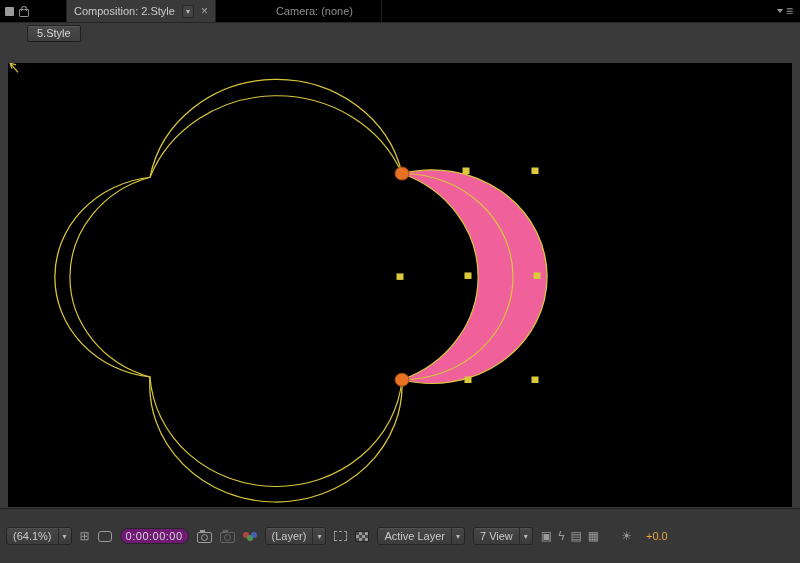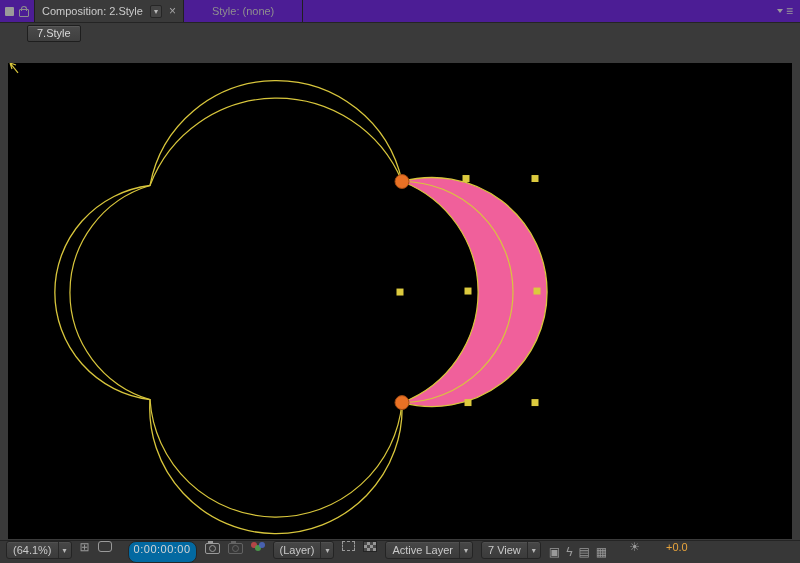--- a/index.html
+++ b/index.html
@@ -3,21 +3,21 @@
 <meta charset="utf-8">
 <style>
   html,body{margin:0;padding:0;background:#222;}
   .panel{
     width:800px;height:563px;position:relative;overflow:hidden;
     background:#3a3a3a;display:flex;flex-direction:column;
     font-family:"Liberation Sans",sans-serif;font-size:11px;
     -webkit-font-smoothing:antialiased;
   }
   
-  .tabbar{height:22px;background:#4c1d95;display:flex;align-items:stretch;flex:0 0 22px;border-bottom:1px solid #242424;}
+  .tabbar{height:22px;background:#000000;display:flex;align-items:stretch;flex:0 0 22px;border-bottom:1px solid #242424;gap:32px;}
   .tab-icons{display:flex;align-items:center;gap:5px;padding:0 5px;}
   .grip{width:9px;height:9px;background:#9a9a9a;border-radius:1px;}
   .lock{width:8px;height:6px;border:1px solid #8d8d8d;border-radius:1px;position:relative;margin-top:3px;}
   .lock::before{content:'';position:absolute;top:-4px;left:1px;width:4px;height:4px;border:1px solid #8d8d8d;border-bottom:none;border-radius:3px 3px 0 0;}
   .tab{display:flex;align-items:center;padding:0 7px;color:#8f8f8f;white-space:nowrap;border-right:1px solid #202020;}
   .tab.active{background:#3a3a3a;color:#cbcbcb;border-left:1px solid #202020;}
   .tab-arrow{display:inline-block;margin-left:7px;padding:0 3px;background:#444;border:1px solid #262626;border-radius:2px;font-size:8px;line-height:11px;color:#b8b8b8;}
   .tab-close{margin-left:7px;color:#a5a5a5;font-size:12px;line-height:1;}
   .panel-menu{margin-left:auto;display:flex;align-items:center;gap:3px;padding:0 7px;color:#9a9a9a;}
   .pm-tri{width:0;height:0;border-left:3px solid transparent;border-right:3px solid transparent;border-top:4px solid #9a9a9a;}
@@ -25,68 +25,68 @@
   
   .pasteboard{flex:1;position:relative;background:#3a3a3a;}
   .chip{
     position:absolute;top:2px;left:27px;padding:1px 9px 2px;
     background:linear-gradient(#4b4b4b,#3f3f3f);border:1px solid #1e1e1e;border-radius:2px;
     color:#d8d8d8;box-shadow:inset 0 1px 0 rgba(255,255,255,.08);
   }
   .viewport{position:absolute;left:8px;right:8px;top:40px;bottom:1px;background:#000;}
   .viewport svg{width:100%;height:100%;display:block;}
   
-  .toolbar{height:22px;flex:0 0 22px;background:#373737;border-top:1px solid #242424;display:flex;padding:0 6px;gap:8px;color:#c9c9c9;}
+  .toolbar{height:22px;flex:0 0 22px;background:#373737;border-top:1px solid #242424;display:flex;align-items:center;padding:16px 6px;gap:8px;color:#c9c9c9;}
   .dd{display:flex;align-items:center;height:16px;background:linear-gradient(#474747,#3b3b3b);border:1px solid #242424;border-radius:3px;box-shadow:inset 0 1px 0 rgba(255,255,255,.06);}
   .dd .lbl{padding:0 6px;}
   .dd .arw{width:12px;align-self:stretch;display:flex;align-items:center;justify-content:center;border-left:1px solid #292929;font-size:8px;color:#b8b8b8;}
   .ticon{color:#9a9a9a;font-size:12px;line-height:1;}
-  .timecode{letter-spacing:.5px;color:#d4d4d4;padding:1px 5px;background:#0369a1;border:1px solid #262626;border-radius:8px;margin-left:8px;}
+  .timecode{letter-spacing:.5px;color:#d4d4d4;padding:1px 5px;background:#701a75;border:1px solid #262626;border-radius:8px;}
   .cam{width:13px;height:9px;border:1px solid #9a9a9a;border-radius:2px;position:relative;margin-top:2px;}
   .cam::before{content:'';position:absolute;left:3px;top:1px;width:5px;height:5px;border:1px solid #9a9a9a;border-radius:50%;}
   .cam::after{content:'';position:absolute;left:2px;top:-3px;width:5px;height:2px;background:#9a9a9a;}
   .ghost{opacity:.45;}
   .rgbicon{position:relative;width:14px;height:10px;}
   .rgbicon i{position:absolute;width:6px;height:6px;border-radius:50%;opacity:.9;}
   .rgbicon .r{background:#c04848;left:0;top:1px;}
   .rgbicon .g{background:#4d9e4d;left:4px;top:4px;}
   .rgbicon .b{background:#4a66bd;left:8px;top:1px;}
   .roi{width:11px;height:8px;border:1px dashed #9a9a9a;}
   .checker{width:12px;height:9px;border:1px solid #242424;background-image:repeating-conic-gradient(#969696 0% 25%, #4a4a4a 0% 50%);background-size:6px 6px;}
   .maskicon{width:12px;height:9px;border:1px solid #9a9a9a;border-radius:3px;}
   .iconrow{display:flex;align-items:center;gap:6px;}
-  .exposure{color:#e8a43c;margin-left:18px;}
+  .exposure{color:#e8a43c;margin-left:6px;}
   .mL14{margin-left:14px;}
 </style>
 </head>
 <body>
 
 <div class="panel">
 
   <div class="tabbar">
     <div class="tab-icons">
       <span class="grip"></span>
       <span class="lock"></span>
     </div>
     <div class="tab active">
       <span>Composition: 2.Style</span>
       <span class="tab-arrow">▾</span>
       <span class="tab-close">×</span>
     </div>
     <div class="tab" style="padding:0 28px;">
-      <span>Style: (none)</span>
+      <span>Camera: (none)</span>
     </div>
     <div class="panel-menu">
       <span class="pm-tri"></span>
       <span class="pm-lines">≡</span>
     </div>
   </div>
 
   <div class="pasteboard">
-    <div class="chip">7.Style</div>
+    <div class="chip">5.Style</div>
 
     <div class="viewport">
       <svg viewBox="8 62 784 478" preserveAspectRatio="none">
 
         <path d="M402,181 A115,115 0 1 1 402,403 A119,119 0 0 0 402,181 Z" fill="#f0609b"></path>
 
         <path fill="none" stroke-width="1.3" d="M150,185 A128.5,128.5 0 0 1 402,181 A115,115 0 1 1 402,403 A126.2,126.2 0 1 1 150,400 A108.3,108.3 0 0 1 150,185 Z" stroke="#d8c63c"></path>
 
         <path fill="none" stroke-width="1.2" d="M150,185 A135.5,135.5 0 0 1 402,181 A119,119 0 0 1 402,403 A126.4,126.4 0 0 1 150,400 A112.2,112.2 0 0 1 150,185 Z" stroke="#d8c63c"></path>
 

